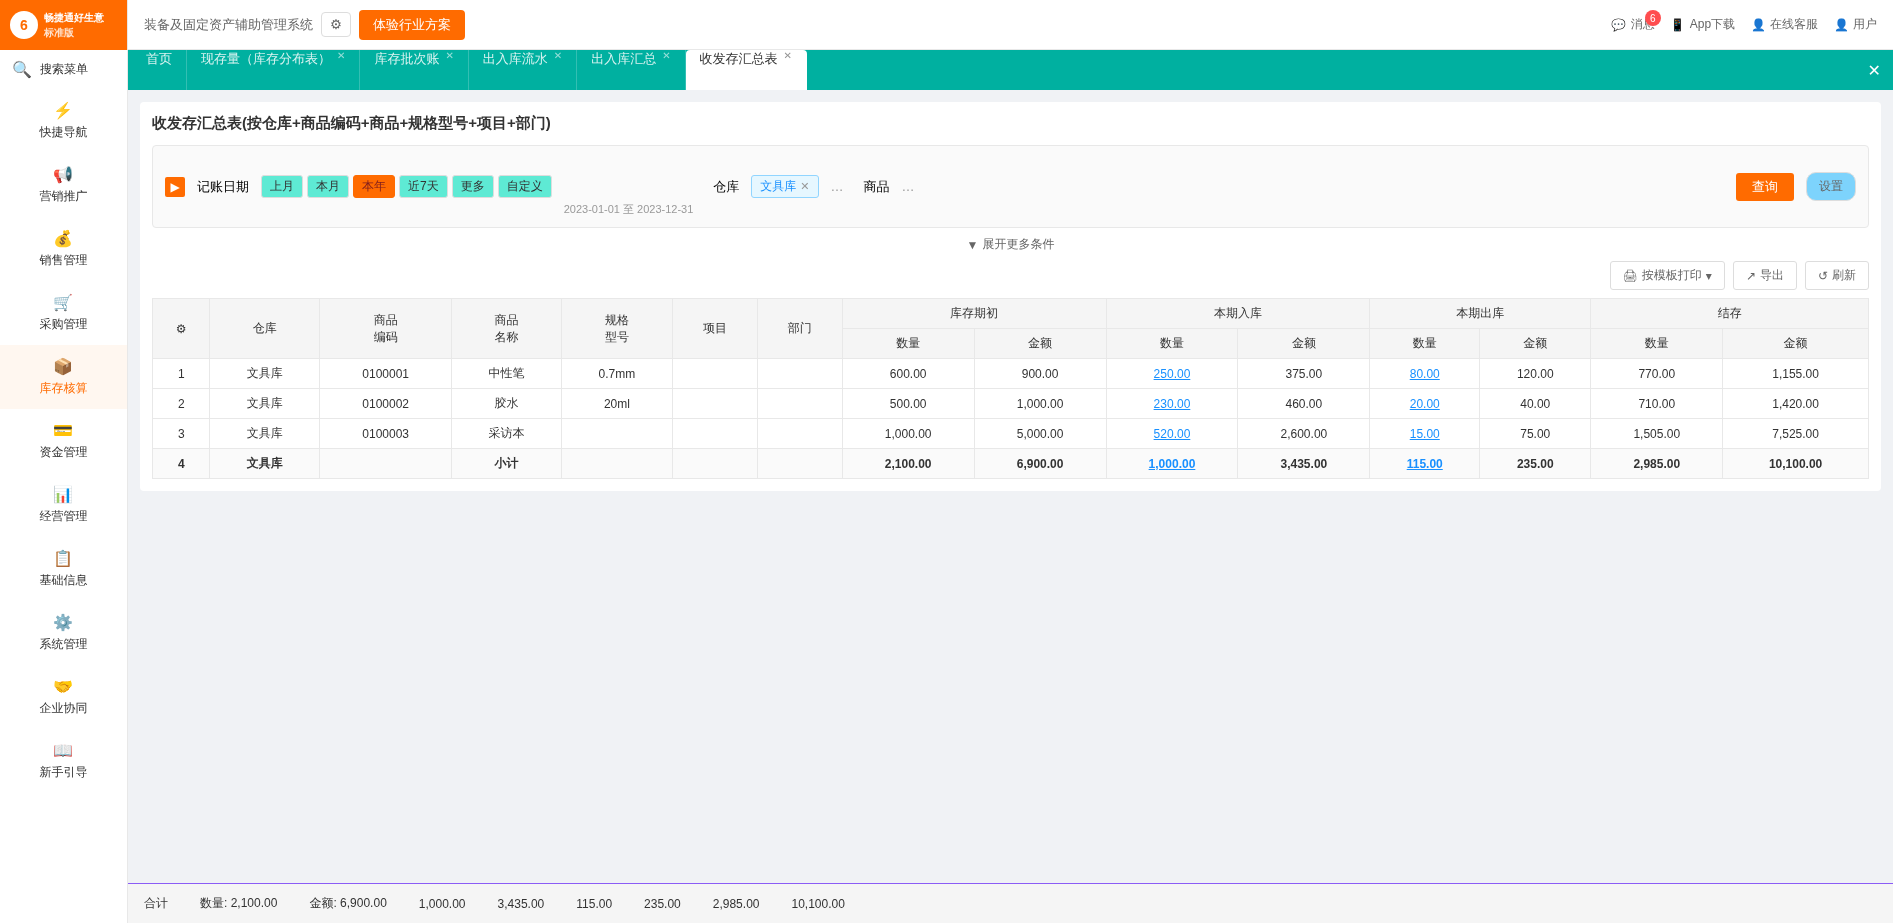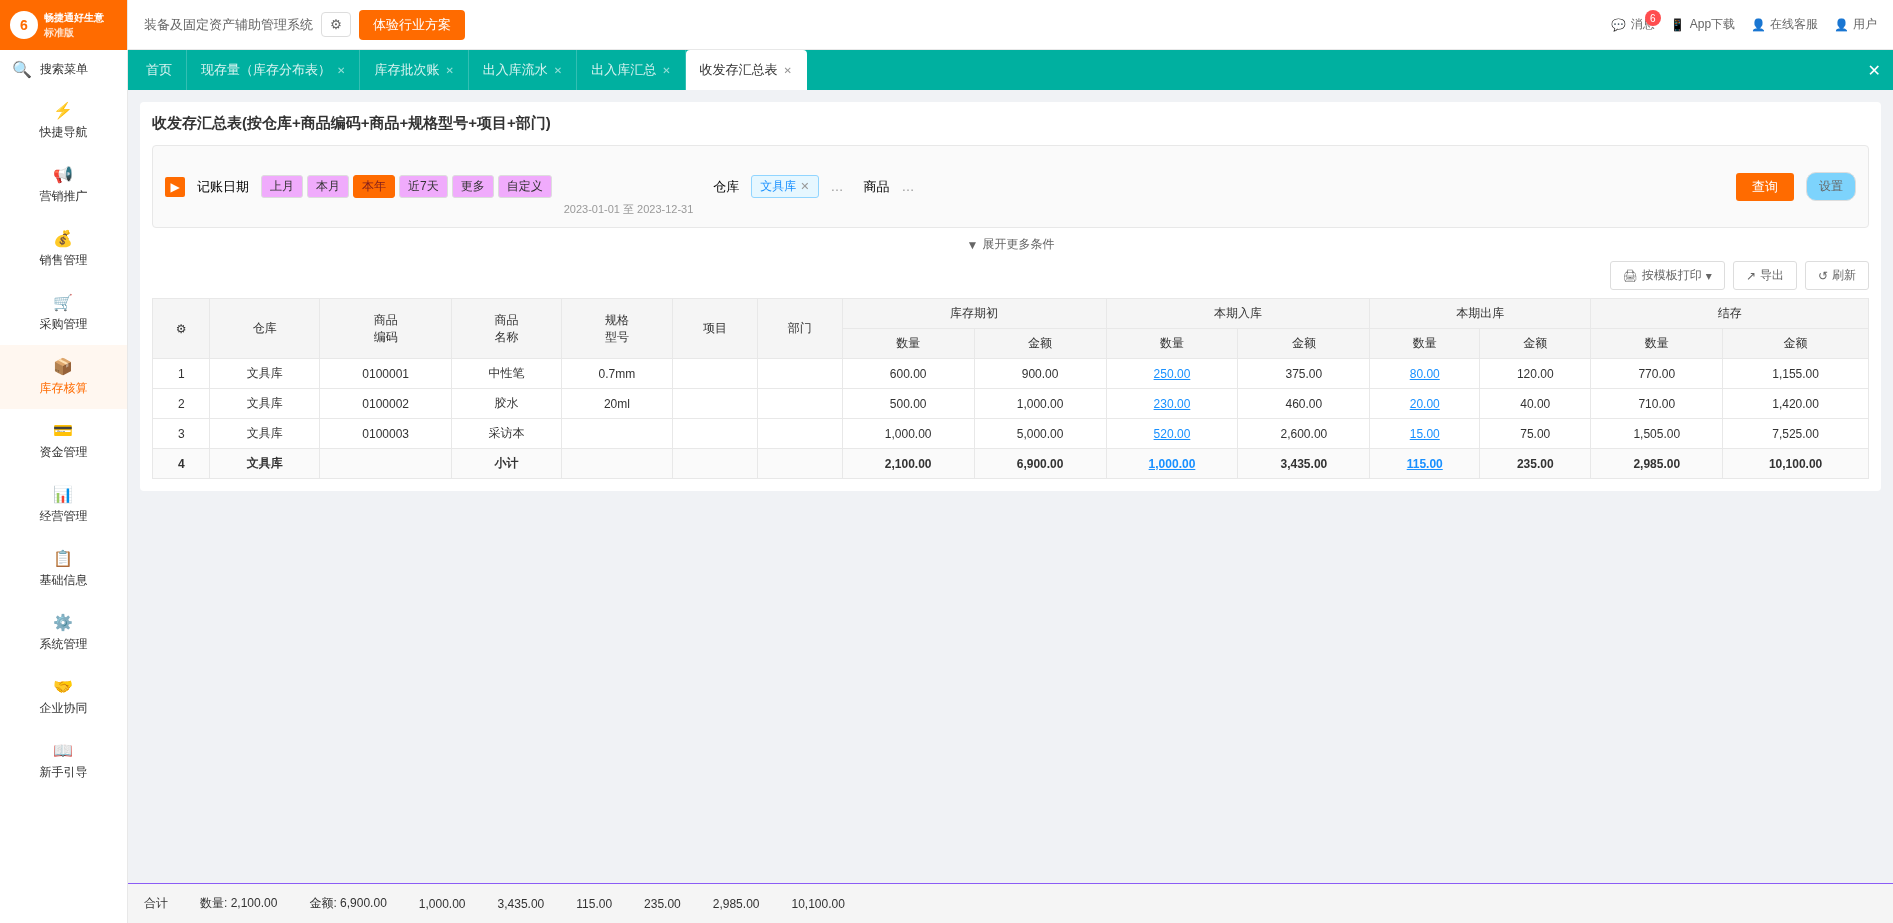--- a/index.html
+++ b/index.html
@@ -23,38 +23,38 @@
     .topbar { background: #fff; height: 50px; display: flex; justify-content: space-between; padding: 0 16px; border-bottom: 1px solid #e8e8e8; flex-shrink: 0; }
     .topbar-left { display: flex; align-items: center; gap: 8px; color: #666; font-size: 13px; }
     .topbar-right { display: flex; align-items: center; gap: 16px; }
     .topbar-btn { background: #ff6b00; color: white; border: none; padding: 6px 14px; border-radius: 4px; cursor: pointer; font-size: 13px; }
     .topbar-right-item { display: flex; align-items: center; gap: 4px; color: #666; font-size: 12px; cursor: pointer; position: relative; }
     .badge { background: #ff4d4f; color: white; border-radius: 50%; width: 16px; height: 16px; font-size: 10px; display: flex; align-items: center; justify-content: center; position: absolute; top: -6px; right: -6px; }
     .gear-btn { background: none; border: 1px solid #ddd; border-radius: 4px; padding: 4px 8px; cursor: pointer; color: #666; }
 
     
     .tabbar { background: #00b0a0; display: flex; align-items: center; height: 40px; flex-shrink: 0; padding: 0 4px; }
-    .tab { display: flex; align-items: center; gap: 6px; padding: 0 14px; height: 100%; color: rgba(255,255,255,0.85); cursor: pointer; font-size: 13px; border-right: 1px solid rgba(255,255,255,0.2); }
+    .tab { display: flex; align-items: flex-start; gap: 6px; padding: 0 14px; height: 100%; color: rgba(255,255,255,0.85); cursor: pointer; font-size: 13px; border-right: 1px solid rgba(255,255,255,0.2); }
     .tab.active { background: white; color: #333; border-radius: 4px 4px 0 0; }
     .tab .close { font-size: 10px; opacity: 0.7; }
     .tab.active .close { color: #666; }
     .tab-close-all { margin-left: auto; color: white; cursor: pointer; padding: 0 8px; font-size: 16px; }
 
     
     .content { flex: 1; background: #f0f2f5; overflow-y: auto; padding: 12px; }
 
     
     .report-container { background: white; border-radius: 4px; padding: 12px; }
     .report-title { font-size: 15px; font-weight: bold; color: #333; margin-bottom: 12px; }
 
     
     .filter-bar { display: flex; align-items: center; gap: 12px; margin-bottom: 8px; flex-wrap: wrap; background: #fafafa; border: 1px solid #e8e8e8; border-radius: 4px; padding: 10px 12px; }
     .filter-arrow { background: #ff6b00; color: white; border: none; width: 20px; height: 20px; display: flex; align-items: center; justify-content: center; cursor: pointer; border-radius: 2px; font-size: 12px; flex-shrink: 0; }
     .date-btns { display: flex; gap: 4px; align-items: center; }
-    .date-btn { padding: 2px 8px; border: 1px solid #ddd; border-radius: 3px; background: #f0abfc; cursor: pointer; font-size: 12px; color: #333; }
+    .date-btn { padding: 2px 8px; border: 1px solid #ddd; border-radius: 3px; background: #5eead4; cursor: pointer; font-size: 12px; color: #333; }
     .date-btn.active { background: #ff6b00; color: #7f1d1d; border-color: #ff6b00; }
     .date-range { font-size: 11px; color: #999; margin-top: 2px; }
     .warehouse-tag { display: flex; align-items: center; gap: 4px; background: #e6f7ff; border: 1px solid #91d5ff; padding: 2px 8px; border-radius: 3px; font-size: 12px; color: #1890ff; }
     .warehouse-tag .remove { cursor: pointer; color: #999; font-size: 11px; }
     .filter-ellipsis { color: #999; cursor: pointer; }
     .query-btn { background: #ff6b00; color: white; border: none; padding: 5px 16px; border-radius: 3px; cursor: pointer; font-size: 13px; margin-left: auto; }
     .settings-btn { background: #7dd3fc; border: 1px solid #ddd; color: #666; padding: 5px 12px; border-radius: 10px; cursor: pointer; font-size: 12px; }
 
     
     .expand-bar { display: flex; justify-content: center; margin-bottom: 8px; }

